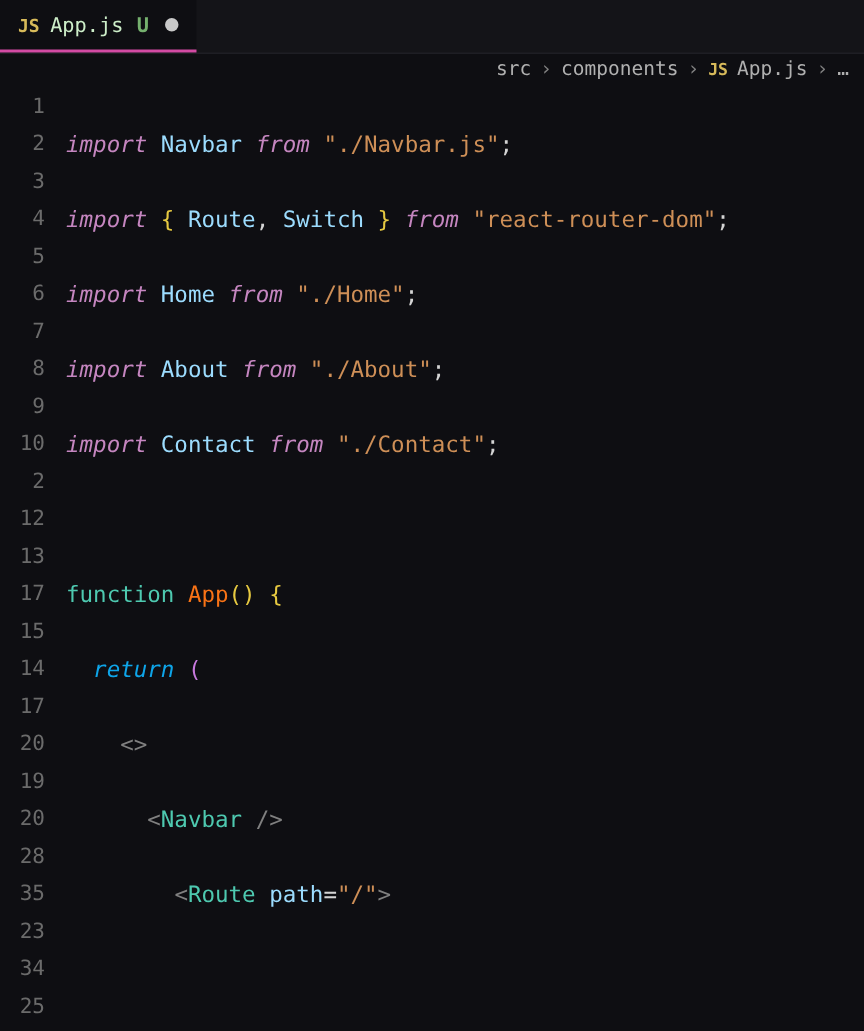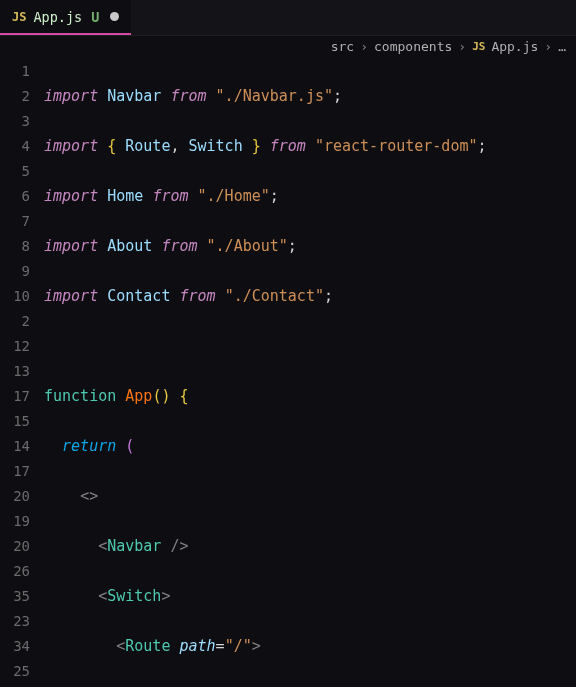--- a/index.html
+++ b/index.html
@@ -68,21 +68,21 @@
   .tk-kw    { color:#c586c0; font-style:italic;margin-top:40px; }
   .tk-fn    { color:#4ec9b0; }
   .tk-fnname{ color:#f97316; }
   .tk-var   { color:#9cdcfe; }
   .tk-str   { color:#ce8f57; }
   .tk-pun   { color:#d4d4d4; }
   .tk-brk1  { color:#e6c941; }
   .tk-brk2  { color:#c678dd; }
   .tk-tag   { color:#4ec9b0; }
   .tk-tagb  { color:#808080; }
-  .tk-attr  { color:#9cdcfe; font-style:italic; }
+  .tk-attr  { color:#9cdcfe; }
   .tk-ret   { color:#0ea5e9; font-style:italic; }
   .row { display:block; }
 </style>
 </head>
 <body>
 
 <div class="tabbar">
   <div class="tab">
     <span class="js-badge">JS</span>
     <span class="fname">App.js</span>
@@ -117,39 +117,38 @@
     <div>2</div>
     <div>12</div>
     <div>13</div>
     <div>17</div>
     <div>15</div>
     <div>14</div>
     <div>17</div>
     <div>20</div>
     <div>19</div>
     <div>20</div>
-    <div>26</div>
+    <div>28</div>
     <div>35</div>
     <div>23</div>
     <div>34</div>
     <div>25</div>
     <div>26</div>
   </div>
   <div class="code">
 <span class="row"><span class="tk-kw">import</span><span> </span><span class="tk-var">Navbar</span><span> </span><span class="tk-kw">from</span><span> </span><span class="tk-str">"./Navbar.js"</span><span class="tk-pun">;</span></span>
 <span class="row"><span class="tk-kw">import</span><span> </span><span class="tk-brk1">{ </span><span class="tk-var">Route</span><span class="tk-pun">, </span><span class="tk-var">Switch</span><span class="tk-brk1"> }</span><span> </span><span class="tk-kw">from</span><span> </span><span class="tk-str">"react-router-dom"</span><span class="tk-pun">;</span></span>
 <span class="row"><span class="tk-kw">import</span><span> </span><span class="tk-var">Home</span><span> </span><span class="tk-kw">from</span><span> </span><span class="tk-str">"./Home"</span><span class="tk-pun">;</span></span>
 <span class="row"><span class="tk-kw">import</span><span> </span><span class="tk-var">About</span><span> </span><span class="tk-kw">from</span><span> </span><span class="tk-str">"./About"</span><span class="tk-pun">;</span></span>
 <span class="row"><span class="tk-kw">import</span><span> </span><span class="tk-var">Contact</span><span> </span><span class="tk-kw">from</span><span> </span><span class="tk-str">"./Contact"</span><span class="tk-pun">;</span></span>
 <span class="row"> </span>
 <span class="row"><span class="tk-fn">function</span><span> </span><span class="tk-fnname">App</span><span class="tk-brk1">()</span><span> </span><span class="tk-brk1">{</span></span>
 <span class="row"><span>  </span><span class="tk-ret">return</span><span> </span><span class="tk-brk2">(</span></span>
 <span class="row"><span>    </span><span class="tk-tagb">&lt;&gt;</span></span>
 <span class="row"><span>      </span><span class="tk-tagb">&lt;</span><span class="tk-tag">Navbar</span><span> </span><span class="tk-tagb">/&gt;</span></span>
-<span class="row"><span>      </span><span class="tk-tagb">&lt;</span><span class="tk-tag">Switch</span><span class="tk-tagb">&gt;</span></span>
 <span class="row"><span>        </span><span class="tk-tagb">&lt;</span><span class="tk-tag">Route</span><span> </span><span class="tk-attr">path</span><span class="tk-pun">=</span><span class="tk-str">"/"</span><span class="tk-tagb">&gt;</span></span>
 <span class="row"></span>
 
 
 
 
 
 
 
 

